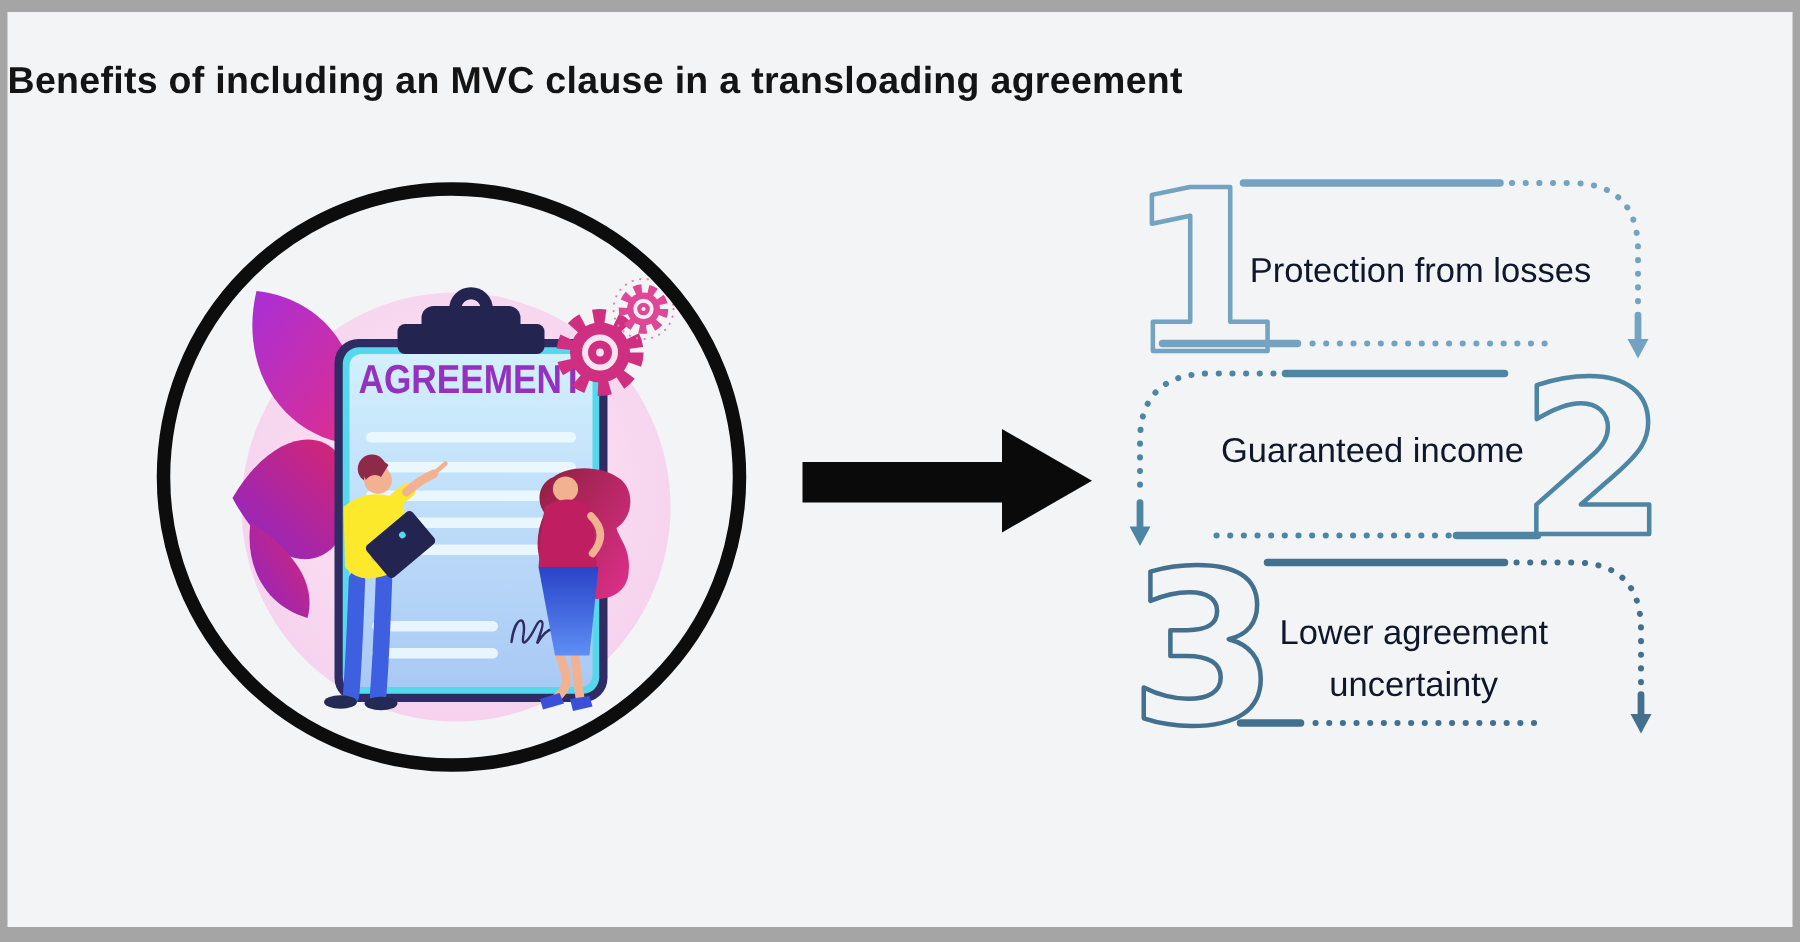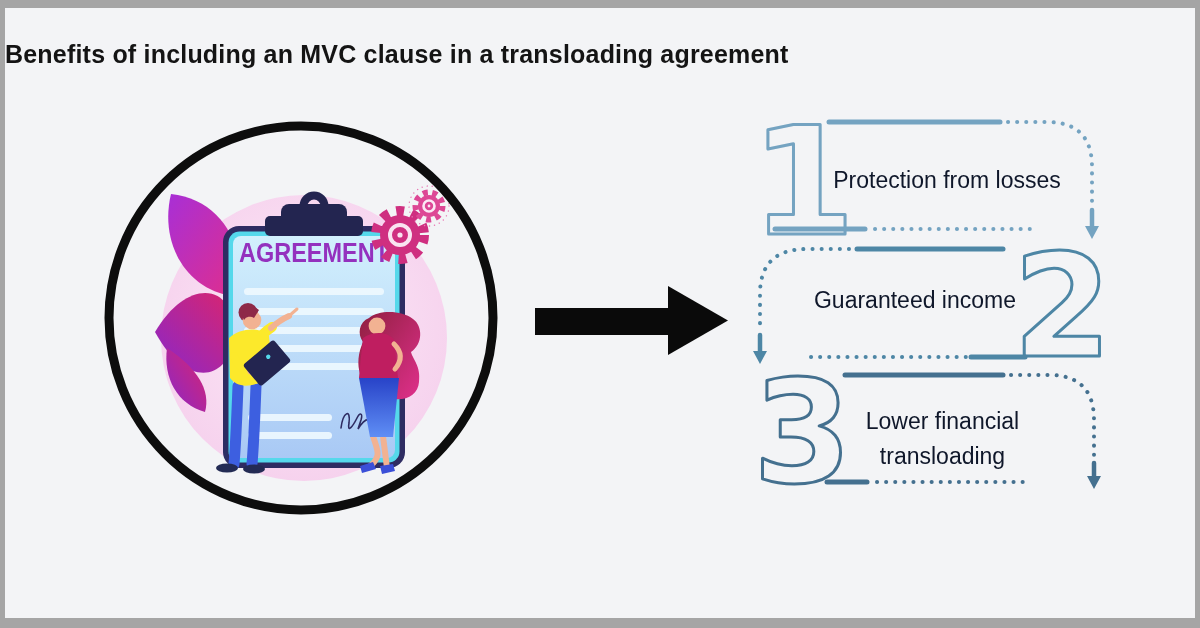--- a/index.html
+++ b/index.html
@@ -195,17 +195,17 @@
         <g fill="none" stroke-linecap="round" stroke-linejoin="round" stroke="#44708f">
           <text class="numeral" x="8" y="116" font-size="142" stroke-width="3">3</text>
           <path d="M100,9 H258" stroke-width="5"></path>
           <path d="M266,9 H304 Q349,9 349,54 V93" stroke-width="4" stroke-dasharray="0.1 9"></path>
           <path d="M349,97 V112" stroke-width="4.5"></path>
           <path d="M82,116 H122" stroke-width="5"></path>
           <path d="M132,116 H286" stroke-width="4" stroke-dasharray="0.1 9"></path>
           <polygon points="342,110 356,110 349,123" stroke="none" fill="#44708f"></polygon>
         </g>
       </svg>
-      <div class="lbl">Lower financial transloading</div>
+      <div class="lbl">Lower agreement uncertainty</div>
     </div>
 
   </div>
 </div>
 
 </body></html>

